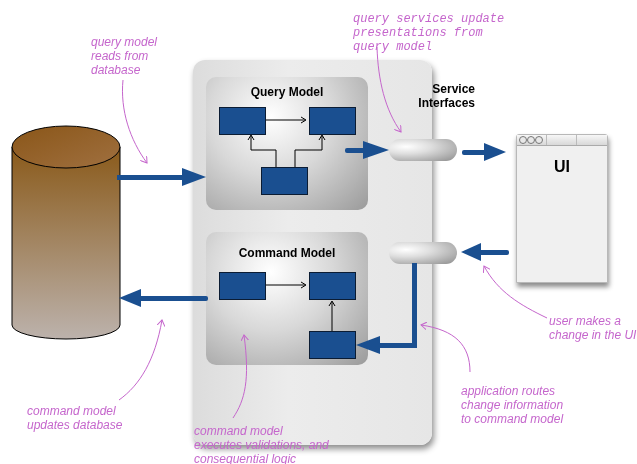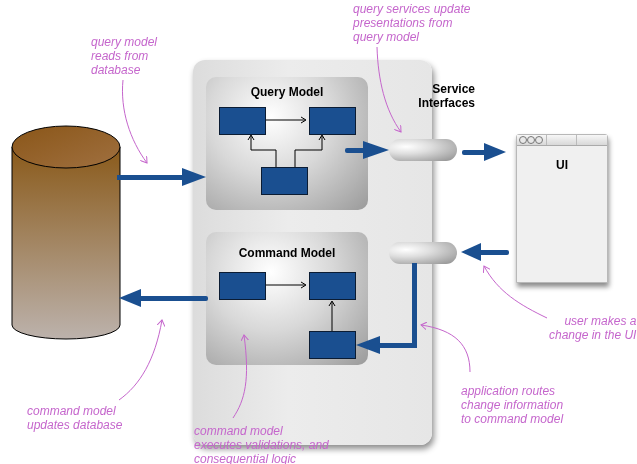--- a/index.html
+++ b/index.html
@@ -16,21 +16,21 @@
   .box { position: absolute; width: 45px; height: 26px; background: #1a4f90; border: 1px solid #0b1c33; }
   .si-title { position: absolute; left: 405px; top: 82px; width: 70px; text-align: right; font-weight: bold; font-size: 12px; line-height: 14px; color: #000; }
   .pill { position: absolute; width: 68px; height: 22px; border-radius: 11px;
           background: radial-gradient(ellipse at 25% 35%, #ffffff 0%, #dedede 35%, #8c8c8c 100%); }
   .ui-win { position: absolute; left: 516px; top: 134px; width: 90px; height: 147px;
             background: #f0f0f0; border: 1px solid #b8b8b8; border-radius: 3px 3px 0 0;
             box-shadow: 1px 4px 5px rgba(0,0,0,0.45); }
   .ui-titlebar { height: 10px; background: linear-gradient(#f7f7f7, #d8d8d8); border-bottom: 1px solid #aaa; position: relative; }
   .dot { position: absolute; top: 1px; width: 6px; height: 6px; border-radius: 50%; border: 1px solid #777; background: #e8e8e8; }
   .tb-sep { position: absolute; top: 0; width: 1px; height: 10px; background: #bbb; }
-  .ui-label { position: absolute; top: 23px; left: 0; right: 0; text-align: center; font-weight: bold; font-size: 12px; color: #000; }
+  .ui-label { position: absolute; top: 23px; left: 0; right: 0; text-align: center; font-weight: bold; font-size: 16px; color: #000; }
   svg.overlay { position: absolute; left: 0; top: 0; }
 </style>
 </head>
 <body>
 
 <svg class="overlay" width="637" height="464">
   <defs>
     <linearGradient id="dbgrad" x1="0" y1="0" x2="0" y2="1">
       <stop offset="0" stop-color="#8a5a1a"></stop>
       <stop offset="1" stop-color="#bcb2ac"></stop>
@@ -127,24 +127,24 @@
     <path d="M547,318 C520,305 498,292 484,266"></path>
     <path d="M470,372 C470,345 455,330 421,325"></path>
     <path d="M119,400 C140,385 155,360 162,320"></path>
     <path d="M233,418 C245,400 250,380 244,335"></path>
   </g>
 </svg>
 
 <div class="ann" style="left:91px;top:35px;">query model
 reads from
 database</div>
-<div class="ann" style="left:353px;top:2px;">query services update
+<div class="ann" style="left:353px;top:12px;font-family:Liberation Mono, monospace;">query services update
 presentations from
 query model</div>
-<div class="ann" style="left:549px;top:314px;text-align:right;">user makes a
+<div class="ann" style="left:549px;top:314px;">user makes a
 change in the UI</div>
 <div class="ann" style="left:461px;top:384px;font-style:italic;">application routes
 change information
 to command model</div>
 <div class="ann" style="left:27px;top:404px;">command model
 updates database</div>
 <div class="ann" style="left:194px;top:424px;">command model
 executes validations, and
 consequential logic</div>
 

